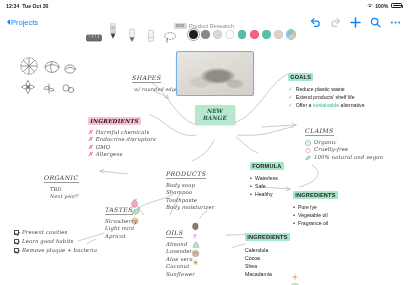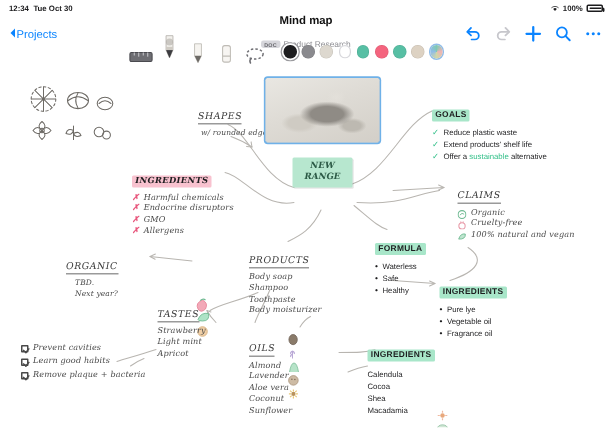--- a/index.html
+++ b/index.html
@@ -168,21 +168,20 @@
     </div>
   </div>
 
   <div class="navbar">
     <div class="nav-back">
       <span class="chev-l"></span>
       <span>Projects</span>
     </div>
 
     <div class="nav-center">
-      <div class="nav-title">Mind map</div>
       <div class="nav-sub">
         <span class="nav-badge">DOC</span>
         <span class="nav-subtext">Product Research</span>
       </div>
     </div>
 
     <div class="nav-right">
       <div class="nav-ic">
         <svg width="11" height="10" viewBox="0 0 11 10">
           <path d="M2 4.2 h4.6 a2.6 2.6 0 0 1 0 5.2 H4.4" stroke="#0a84ff" stroke-width="1.2" fill="none" stroke-linecap="round"></path>

